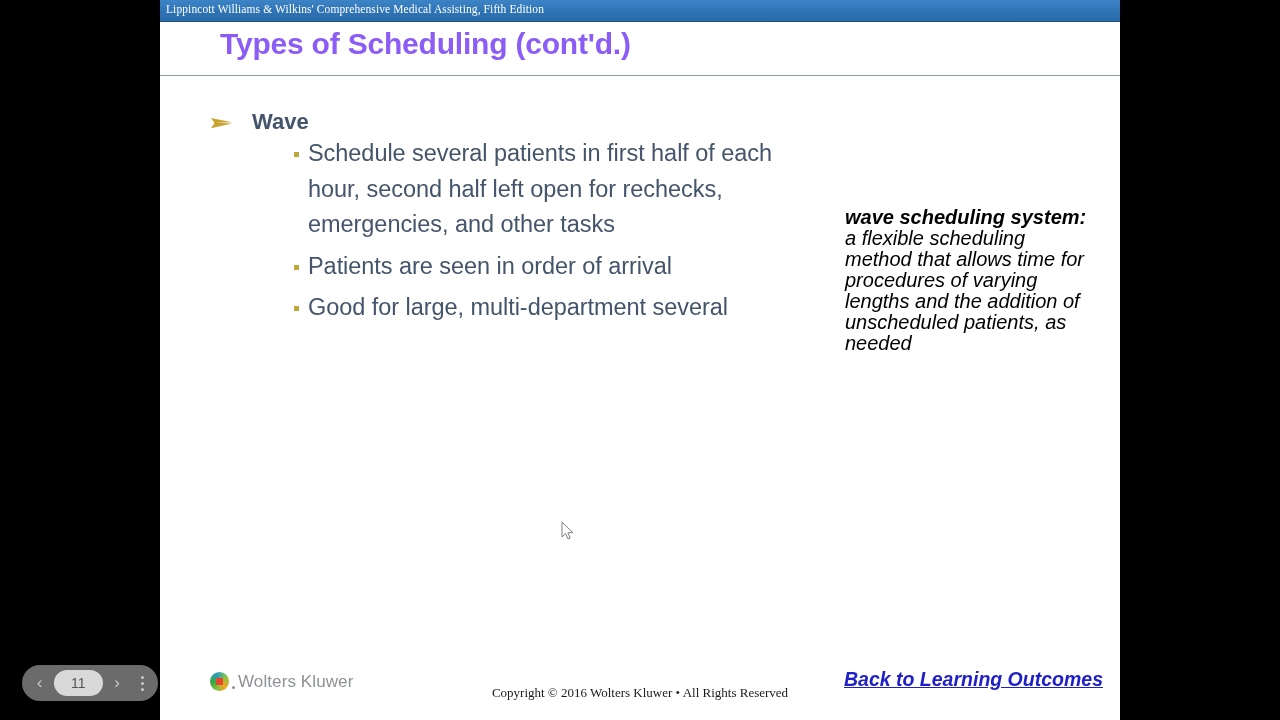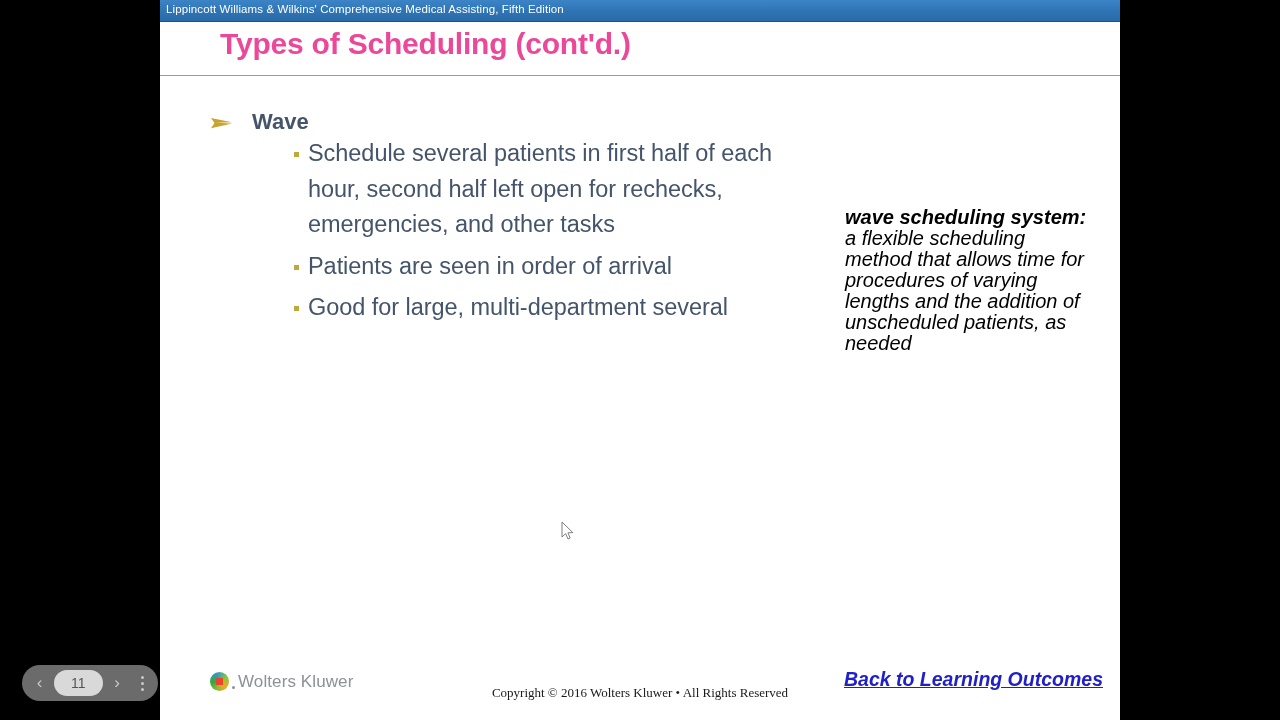--- a/index.html
+++ b/index.html
@@ -40,33 +40,33 @@
     background: linear-gradient(to bottom, #3D84C6 0%, #2E74B5 55%, #2A6AA8 100%);
     border-bottom: 1px solid #1F5584;
     box-sizing: border-box;
   }
   .banner-text {
     position: absolute;
     left: 6px;
     top: 3px;
     font-size: 11.5px;
     color: #ffffff;
-    font-family: Liberation Sans, sans-serif;
+    font-family: Liberation Serif, serif;
     letter-spacing: 0.1px;
     white-space: nowrap;
   }
 
   
   .slide-title {
     position: absolute;
     left: 60px;
     top: 27px;
     font-size: 30px;
     font-weight: bold;
-    color: #ec4899;
+    color: #8b5cf6;
     font-family: "Liberation Sans", sans-serif;
     letter-spacing: -0.2px;
     white-space: nowrap;
   }
   .title-rule {
     position: absolute;
     left: 0px;
     top: 75px;
     width: 960px;
     height: 1px;

